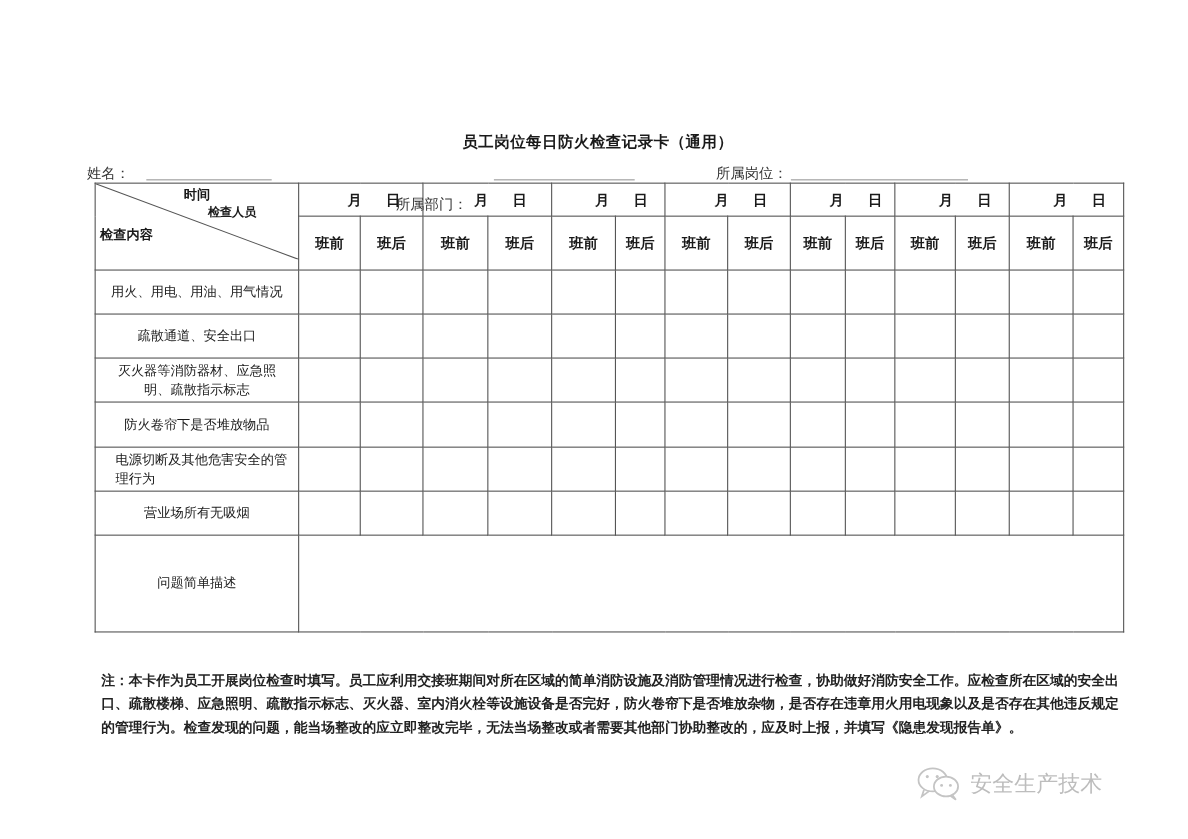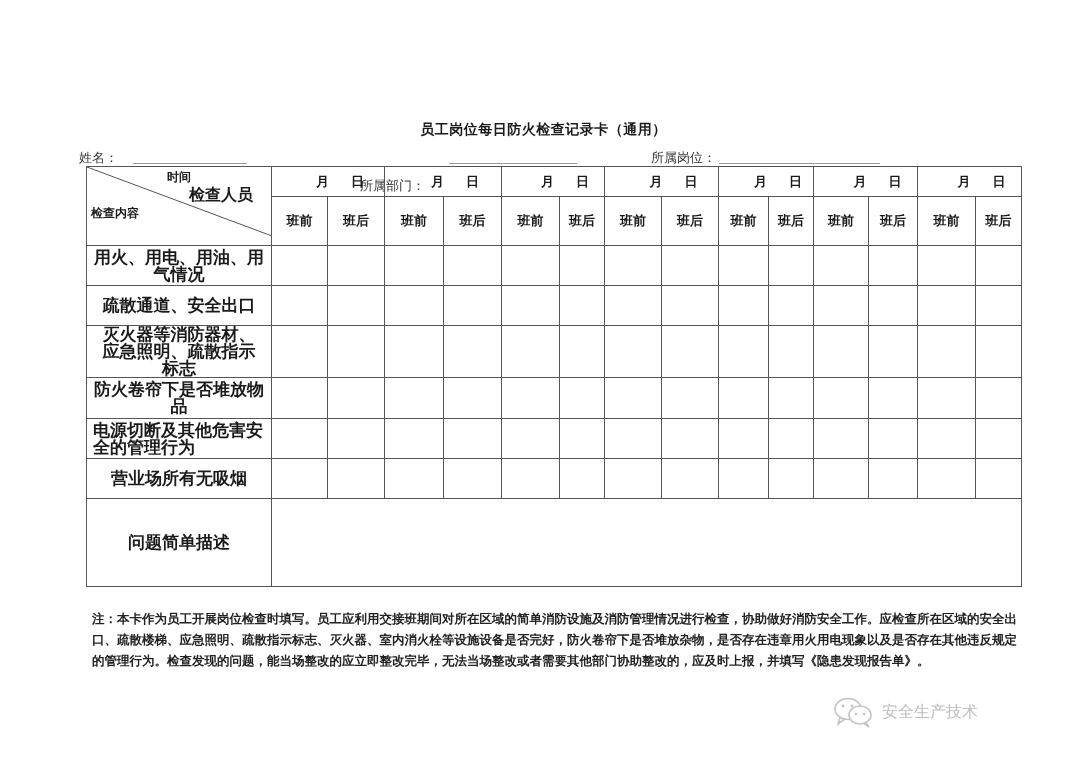--- a/index.html
+++ b/index.html
@@ -14,34 +14,34 @@
   .field-label { position: absolute; top: 149px; font-size: 13px; color: #333; }
   .field-line { position: absolute; top: 163px; height: 0; border-top: 1px solid #999; }
   table.card {
     position: absolute; left: 86px; top: 166px; width: 935px;
     border-collapse: collapse; table-layout: fixed; font-size: 13px;
   }
   table.card td { border: 1px solid #555; padding: 0; text-align: center; vertical-align: middle; }
   .diag { position: relative; }
   .diag svg { position: absolute; left: 0; top: 0; }
   .diag .t1 { position: absolute; left: 80px; top: 2px; font-weight: bold; font-size: 12px; }
-  .diag .t2 { position: absolute; left: 102px; top: 18px; font-weight: bold; font-size: 16px; }
+  .diag .t2 { position: absolute; left: 102px; top: 18px; font-weight: bold; font-size: 11px; }
   .diag .t3 { position: absolute; left: 4px; top: 38px; font-weight: bold; font-size: 12px; }
   .date-cell { font-size: 13px; font-weight: bold; }
   .date-cell .m { margin-left: 24px; margin-right: 22px; }
   .shift { font-weight: bold; font-size: 13px; }
-  .item { font-weight: bold; font-size: 17px; line-height: 17px; }
-  .item.left { text-align: left; padding-left: 6px; }
+  .item { font-weight: normal; font-size: 12px; line-height: 17px; }
+  .item.left { text-align: left; padding-left: 18px; }
   .note {
     position: absolute; left: 92px; top: 568px; width: 932px;
     font-size: 12.5px; font-weight: bold; line-height: 21px; color: #222; margin-top: 40px;
   }
   .watermark {
     position: absolute; left: 832px; top: 696px; display: flex; align-items: center;
-    color: #bdbdbd; font-family: "DejaVu Sans", "Liberation Sans", sans-serif; font-size: 16px;
+    color: #bdbdbd; font-family: "DejaVu Sans", "Liberation Sans", sans-serif; font-size: 20px;
   }
   .watermark svg { margin-right: 6px; }
 </style>
 </head>
 <body>
 
 <div class="title">员工岗位每日防火检查记录卡（通用）</div>
 
 <span class="field-label" style="left:79px;">姓名：</span>
 <div class="field-line" style="left:133px;width:114px;"></div>

